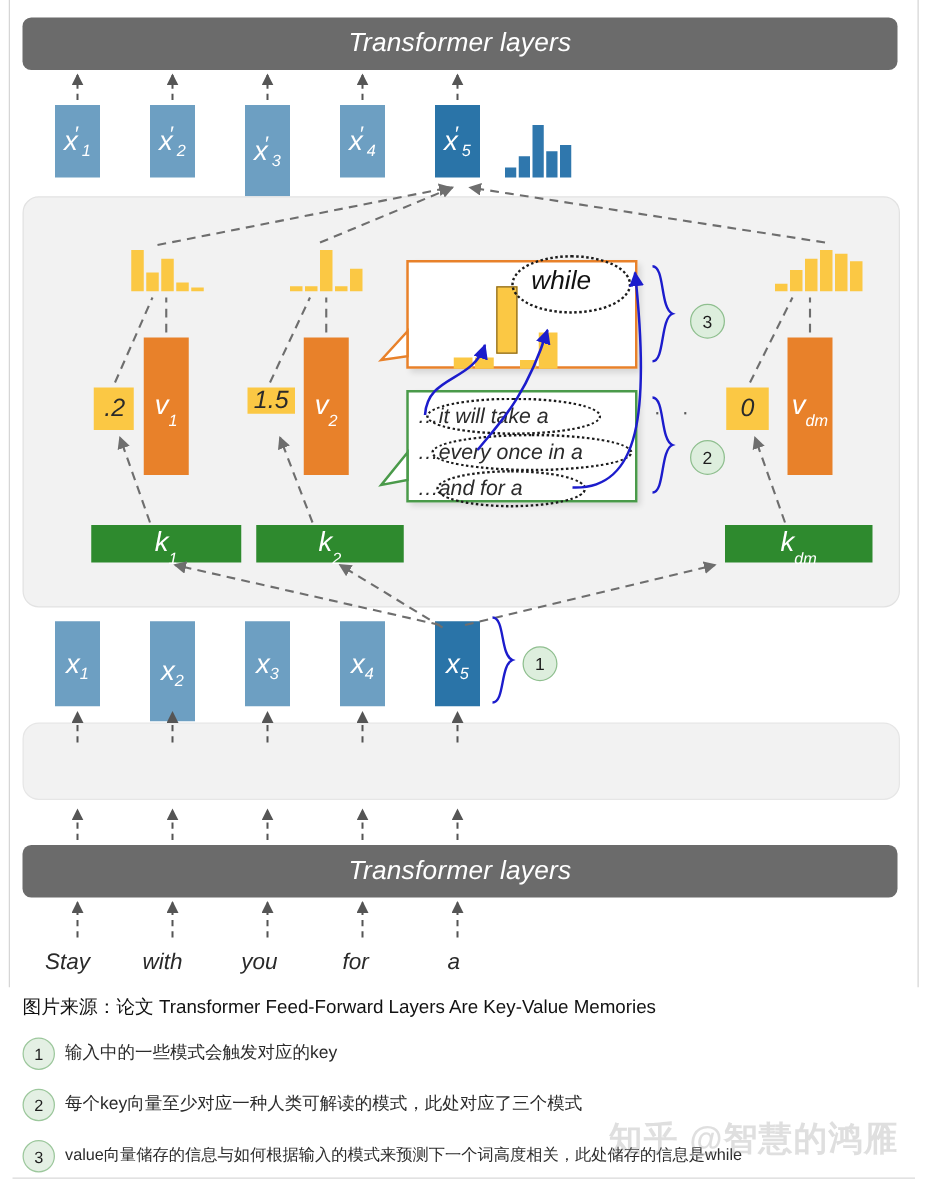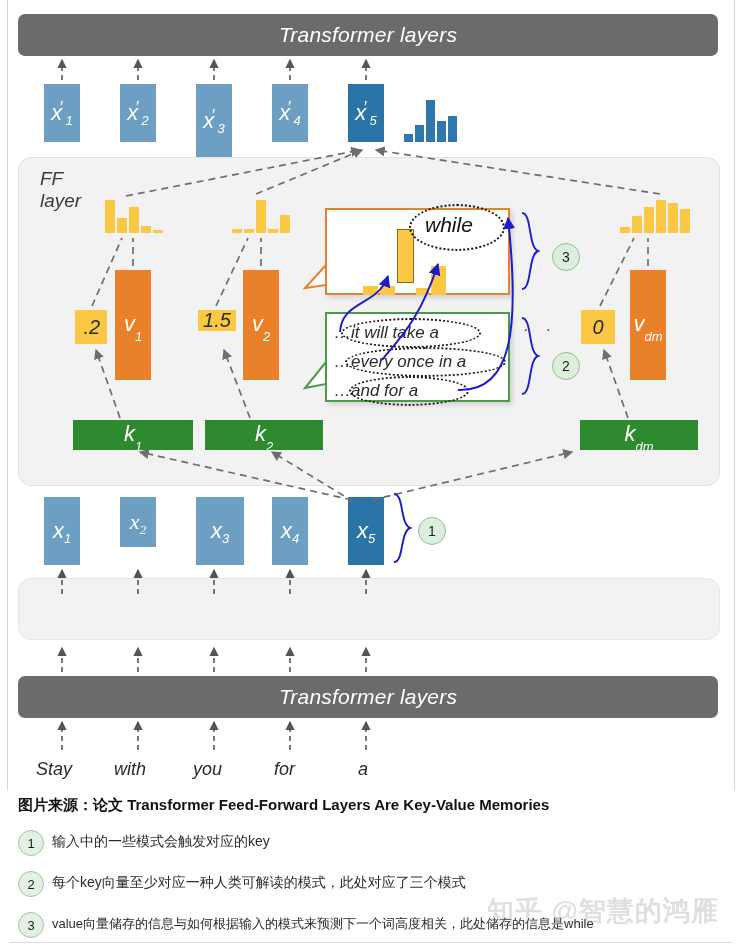--- a/index.html
+++ b/index.html
@@ -64,21 +64,21 @@
   
   .badge{position:absolute;width:26px;height:26px;border-radius:50%;
          background:#ddeedd;border:1px solid #8fbf8f;color:#1d1d1d;
          display:flex;align-items:center;justify-content:center;font-size:14px;}
 
   
   .word{position:absolute;font-style:italic;font-size:18px;color:#2a2a2a;}
 
   
   .capwrap{position:absolute;left:0;top:790px;width:742px;height:157px;background:#fff;}
-  .cap-title{position:absolute;left:18px;top:6px;font-size:15px;font-weight:bold;
+  .cap-title{position:absolute;left:18px;top:6px;font-size:15px;font-weight:normal;
              color:#111;white-space:nowrap;}
   .cap-badge{position:absolute;left:18px;width:24px;height:24px;border-radius:50%;
              background:#e4f0e4;border:1px solid #9cc79c;color:#1d1d1d;
              display:flex;align-items:center;justify-content:center;font-size:13px;}
   .cap-text{position:absolute;left:52px;font-size:14px;color:#2b2b2b;white-space:nowrap;}
   .cap-line{position:absolute;left:10px;top:942px;width:722px;height:1px;background:#d9d9d9;}
   .watermark{position:absolute;left:487px;top:893px;font-size:27px;color:rgba(150,150,150,.30);
              font-weight:bold;letter-spacing:1px;white-space:nowrap;}
 
   svg.overlay{position:absolute;left:0;top:0;width:742px;height:947px;
@@ -124,24 +124,20 @@
 
   <div class="hist blue" style="left:404px;top:100px;height:42px;gap:2px;">
     <i style="width:9px;height:8px;"></i>
     <i style="width:9px;height:17px;"></i>
     <i style="width:9px;height:42px;"></i>
     <i style="width:9px;height:21px;"></i>
     <i style="width:9px;height:26px;"></i>
   </div>
 
   <div class="ffpanel"></div>
-  <div class="ff-label">
-    <span>FF</span><br>
-    <span>layer</span>
-  </div>
 
   <div class="hist" style="left:105px;top:200px;height:33px;gap:2px;">
     <i style="width:10px;height:33px;"></i>
     <i style="width:10px;height:15px;"></i>
     <i style="width:10px;height:26px;"></i>
     <i style="width:10px;height:7px;"></i>
     <i style="width:10px;height:3px;"></i>
   </div>
   <div class="hist" style="left:232px;top:200px;height:33px;gap:2px;">
     <i style="width:10px;height:4px;"></i>
@@ -243,26 +239,26 @@
   </div>
   <div class="badge" style="left:418px;top:517px;">
     <span>1</span>
   </div>
 
   <div class="tok light" style="left:44px;top:497px;width:36px;height:68px;">
     <span>
       <i style="font-style:italic">x</i><sub>1</sub>
     </span>
   </div>
-  <div class="tok light" style="left:120px;top:497px;width:36px;height:50px;font-family:Liberation Serif, serif;">
+  <div class="tok light" style="left:120px;top:497px;width:36px;height:80px;">
     <span>
       <i style="font-style:italic">x</i><sub>2</sub>
     </span>
   </div>
-  <div class="tok light" style="left:196px;top:497px;width:48px;height:68px;">
+  <div class="tok light" style="left:196px;top:497px;width:36px;height:68px;">
     <span>
       <i style="font-style:italic">x</i><sub>3</sub>
     </span>
   </div>
   <div class="tok light" style="left:272px;top:497px;width:36px;height:68px;">
     <span>
       <i style="font-style:italic">x</i><sub>4</sub>
     </span>
   </div>
   <div class="tok dark" style="left:348px;top:497px;width:36px;height:68px;">

